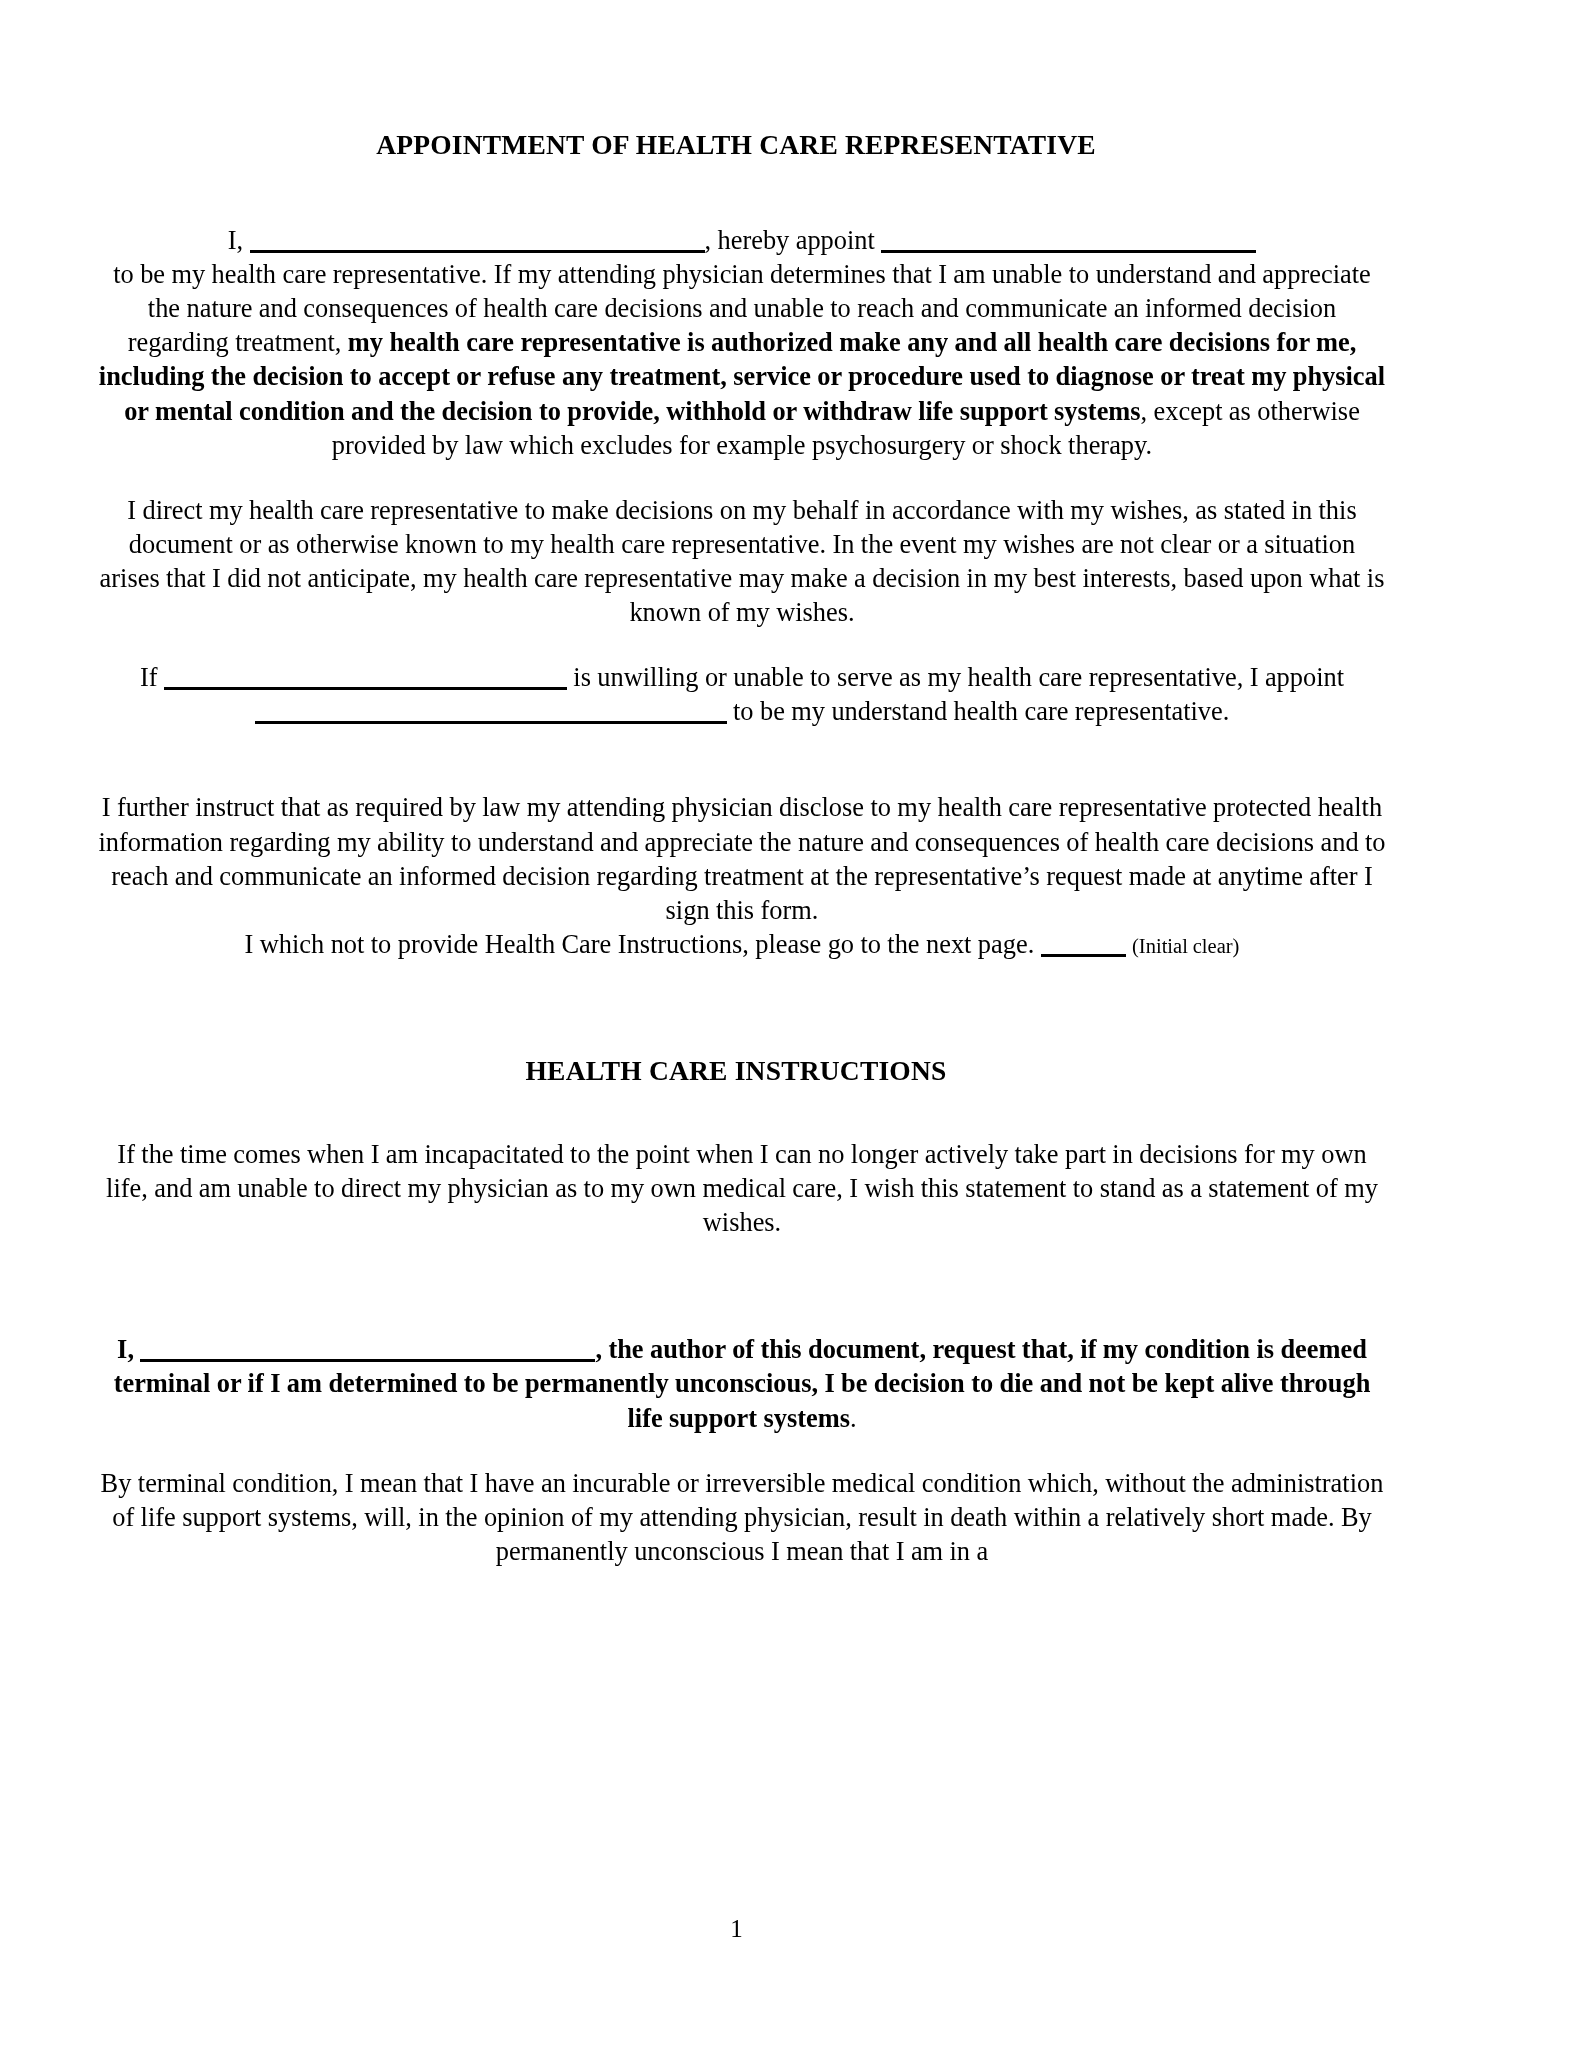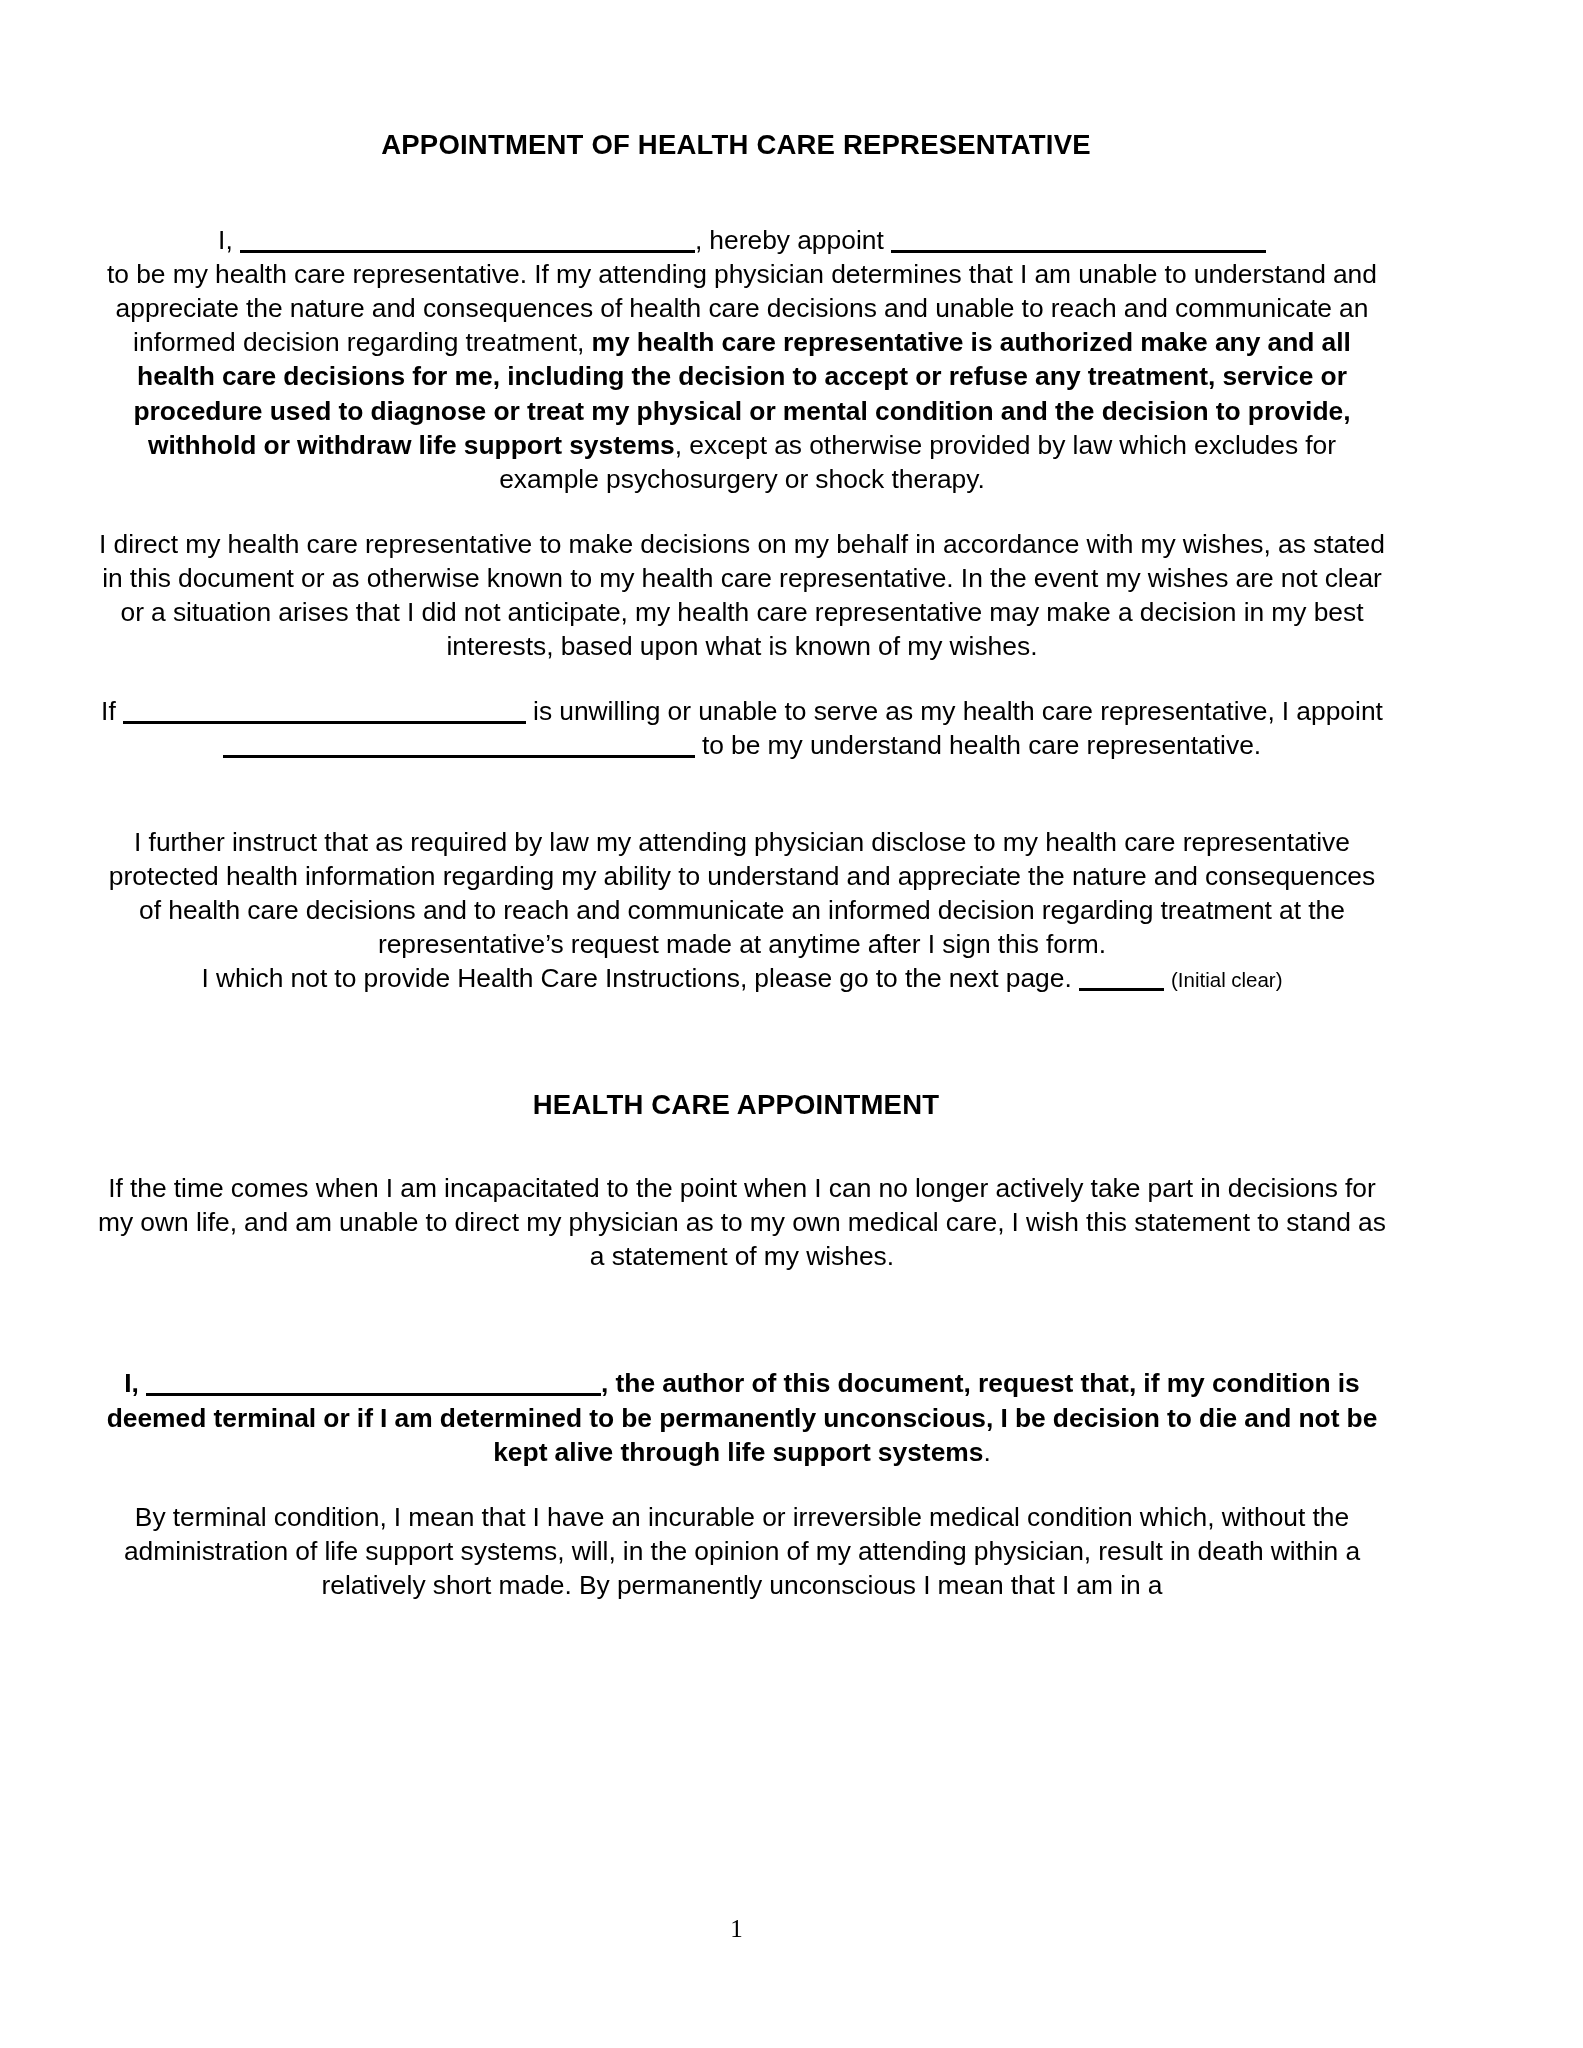--- a/index.html
+++ b/index.html
@@ -18,20 +18,21 @@
     background: #ffffff;
     box-sizing: border-box;
     padding: 0;
     overflow: hidden;
   }
   .content {
     position: absolute;
     left: 96px;
     top: 0;
     width: 1400px;
+    font-family: Liberation Serif, serif;
   }
   .doc-title {
     text-align: center;
     font-weight: bold;
     font-size: 27.5px;
     letter-spacing: 0.2px;
     margin: 0;
     padding-top: 128px;
     padding-right: 120px;
     line-height: 1.2;
@@ -101,21 +102,21 @@
     <p class="body-par"><span>If</span> <span class="blank bl-mid"></span> <span>is unwilling or unable to serve as my health care representative, I appoint</span> <span class="blank bl-mid2"></span> <span>to be my understand health care representative.</span></p>
 
     <div class="sp-gap" style="height:62px"></div>
 
     <p class="body-par">I further instruct that as required by law my attending physician  disclose to my health care representative protected health information regarding my ability to understand and appreciate the nature and consequences of health care decisions and to reach and communicate an informed decision regarding treatment at the representative’s request made at anytime after I sign this form.</p>
 
     <p class="body-par"><span>I which not to provide Health Care Instructions, please go to the next page.</span> <span class="blank bl-short"></span> <span class="small">(Initial clear)</span></p>
 
     <div class="sp-gap" style="height:93px"></div>
 
-    <div class="section-title">HEALTH CARE APPOINTMENT</div>
+    <div class="section-title">HEALTH CARE INSTRUCTIONS</div>
 
     <div class="sp-gap" style="height:50px"></div>
 
     <p class="body-par">If the time comes when I am incapacitated to the point when I can no longer actively take part in decisions for my own life, and am unable to direct my physician as to my own medical care, I wish this statement to stand as a statement  of my wishes.</p>
 
     <div class="sp-gap" style="height:93px"></div>
 
     <p class="body-par b"><span>I,</span> <span class="blank bl-long"></span><span>, the author of this document, request that, if my condition is deemed terminal or if I am determined to be permanently unconscious, I be decision to die and not be kept alive through life support systems</span><span style="font-weight:normal">.</span></p>
 
     <div class="sp-gap"></div>

